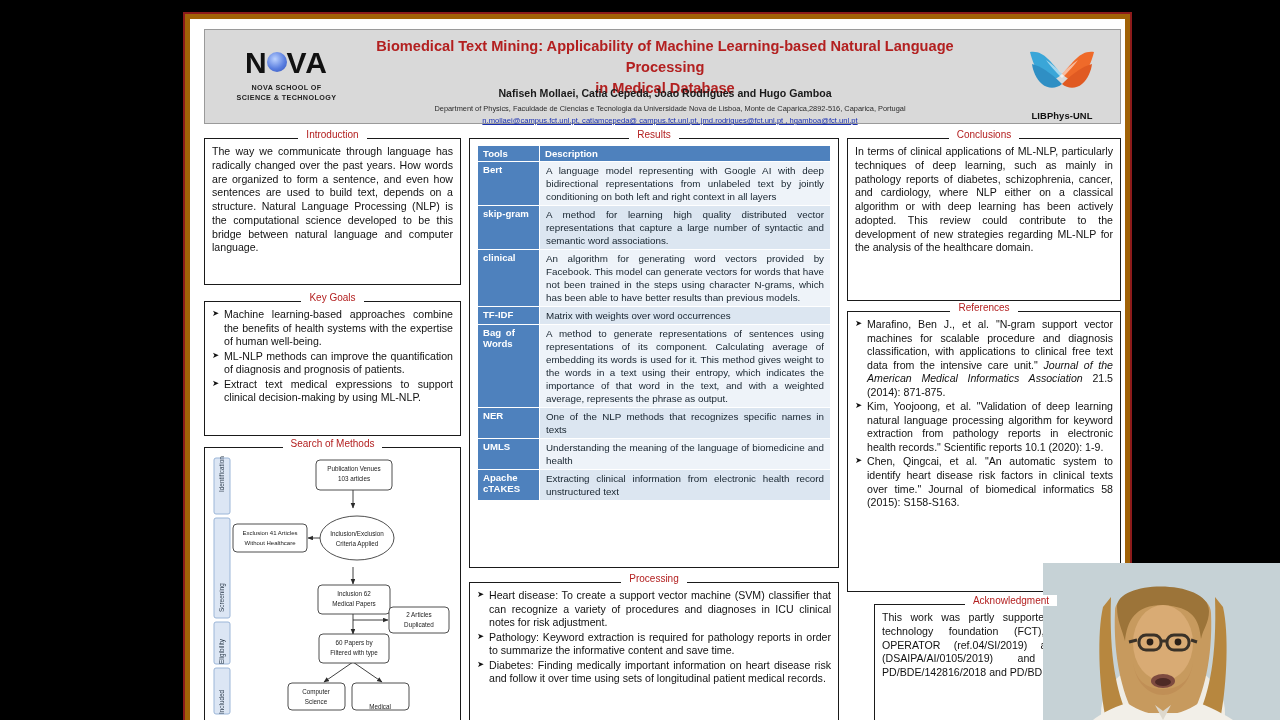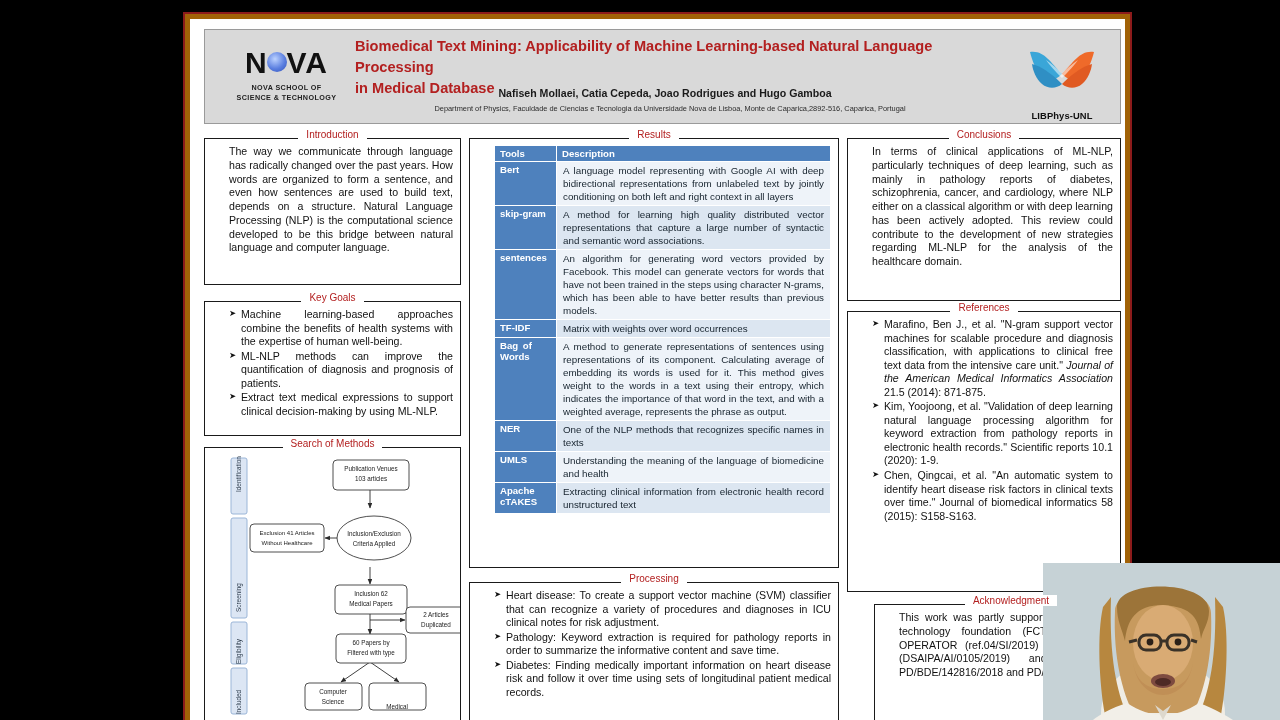--- a/index.html
+++ b/index.html
@@ -59,20 +59,21 @@
   }
   .nova-sub {
     margin-top: 5px;
     font-size: 7.2px; font-weight: bold;
     color: #222; letter-spacing: .4px; line-height: 1.35;
   }
   #poster-title {
     position: absolute;
     left: 150px; top: 6px;
     width: 620px;
+    text-align: center;
     font-size: 14.6px; font-weight: bold;
     color: #b32020;
     line-height: 1.45;
   }
   #poster-authors {
     position: absolute;
     left: 150px; top: 57px;
     width: 620px;
     text-align: center;
     font-size: 10.6px; font-weight: bold;
@@ -127,21 +128,21 @@
     position: relative;
     top: -1px;
   }
   .sec-body {
     position: absolute;
     left: 0; top: 7px;
     width: 100%;
     height: calc(100% - 7px);
     border: 1.4px solid #1a1a1a;
     background: #ffffff;
-    padding: 6px 7px 4px 24px;
+    padding: 6px 7px 4px 7px;
     overflow: hidden;
   }
   .para {
     font-size: 10.6px;
     color: #111;
     text-align: justify;
     line-height: 1.30;
     margin: 0;
   }
   .bullets { margin: 0; padding: 0; list-style: none; }
@@ -243,20 +244,21 @@
         </div>
       </div>
 
       <div id="poster-title">
         <div>Biomedical Text Mining: Applicability of Machine Learning-based Natural Language Processing</div>
         <div>in Medical Database</div>
       </div>
 
       <div id="poster-authors">Nafiseh Mollaei, Catia Cepeda, Joao Rodrigues and Hugo Gamboa</div>
       <div id="poster-affiliation">Department of Physics, Faculdade de Ciencias e Tecnologia da Universidade Nova de Lisboa, Monte de Caparica,2892-516, Caparica, Portugal</div>
+      <div id="poster-emails"><span>n.mollaei@campus.fct.unl.pt, catiamcepeda@ campus.fct.unl.pt,  jmd.rodrigues@fct.unl.pt , hgamboa@fct.unl.pt</span></div>
 
       <div id="libphys-logo">
         <svg id="libphys-mark" viewBox="0 0 92 50">
           <path d="M14 8 C28 6 34 18 46 30 C40 36 34 38 28 34 C20 28 16 16 14 8 Z" fill="#3aa6d8"></path>
           <path d="M78 8 C64 6 58 18 46 30 C52 36 58 38 64 34 C72 28 76 16 78 8 Z" fill="#ef6a2a"></path>
           <path d="M16 20 C24 22 34 28 46 40 C40 45 32 45 26 40 C20 35 17 27 16 20 Z" fill="#2f8fc4"></path>
           <path d="M76 20 C68 22 58 28 46 40 C52 45 60 45 66 40 C72 35 75 27 76 20 Z" fill="#e05a22"></path>
           <path d="M30 16 C36 20 42 25 46 30 C50 25 56 20 62 16 C56 24 50 30 46 34 C42 30 36 24 30 16 Z" fill="#ffffff" opacity="0.55"></path>
         </svg>
         <div id="libphys-label">LIBPhys-UNL</div>
@@ -371,21 +373,21 @@
           <tbody id="results-tbody">
                 <tr class="plain">
                   <td class="cell-tool">Bert</td>
                   <td class="cell-desc">A language model representing with Google AI with deep bidirectional representations from unlabeled text by jointly conditioning on both left and right context in all layers</td>
                 </tr>
                 <tr class="alt">
                   <td class="cell-tool">skip-gram</td>
                   <td class="cell-desc">A method for learning high quality distributed vector representations that capture a large number of syntactic and semantic word associations.</td>
                 </tr>
                 <tr class="plain">
-                  <td class="cell-tool">sentences</td>
+                  <td class="cell-tool">clinical</td>
                   <td class="cell-desc">An algorithm for generating word vectors provided by Facebook. This model can generate vectors for words that have not been trained in the steps using character N-grams, which has been able to have better results than previous models.</td>
                 </tr>
                 <tr class="alt">
                   <td class="cell-tool">TF-IDF</td>
                   <td class="cell-desc">Matrix with weights over word occurrences</td>
                 </tr>
                 <tr class="plain">
                   <td class="cell-tool">Bag of Words</td>
                   <td class="cell-desc">A method to generate representations of sentences using representations of its component.  Calculating average of embedding its words is used for it. This method gives weight to the words in a text using their entropy, which indicates the importance of that word in the text, and with a weighted average, represents the phrase as output.</td>
                 </tr>

